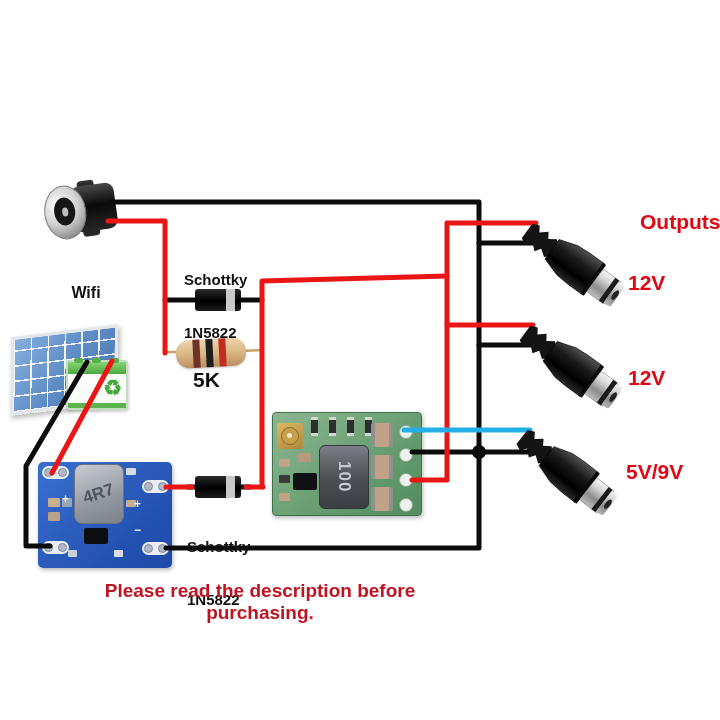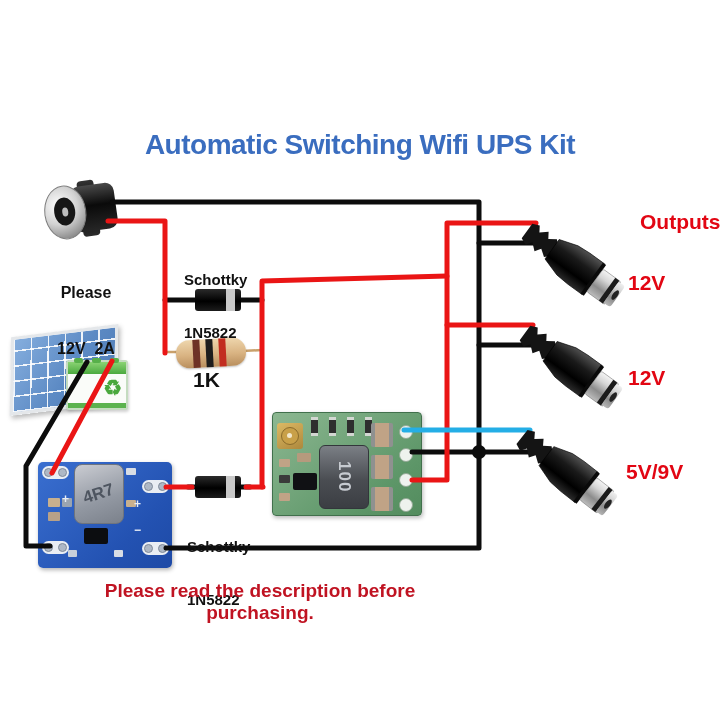--- a/index.html
+++ b/index.html
@@ -248,33 +248,31 @@
   </div>
   <div class="diode abs comp-over" style="left:195px;top:476px">
     <div class="band"></div>
   </div>
   <div id="resistor" class="abs comp-over">
     <div class="rb" style="left:17px;background:#6e3226"></div>
     <div class="rb" style="left:30px;background:#1d1d1d"></div>
     <div class="rb" style="left:43px;background:#c22d20"></div>
   </div>
 
-  <div class="lbl title txt">Automatic Switching Wifi UPS Kit</div>
 
   <div class="lbl txt" style="left:30px;top:246px;width:112px;text-align:center;font-size:16px">
-    <div>Please</div>
-    <div>12V  2A</div>
+    <div>Wifi</div>
   </div>
 
   <div class="lbl txt" style="left:184px;top:236px;font-size:15px">
     <div>Schottky</div>
     <div>1N5822</div>
   </div>
 
-  <div class="lbl txt" style="left:193px;top:368px;font-size:21px">1K</div>
+  <div class="lbl txt" style="left:193px;top:368px;font-size:21px">5K</div>
 
 
   <div class="lbl txt" style="left:187px;top:503px;font-size:15px">
     <div>Schottky</div>
     <div>1N5822</div>
   </div>
 
   <div class="lbl out-lbl txt" style="left:640px;top:210px">Outputs</div>
   <div class="lbl out-lbl txt" style="left:628px;top:271px">12V</div>
   <div class="lbl out-lbl txt" style="left:628px;top:366px">12V</div>

